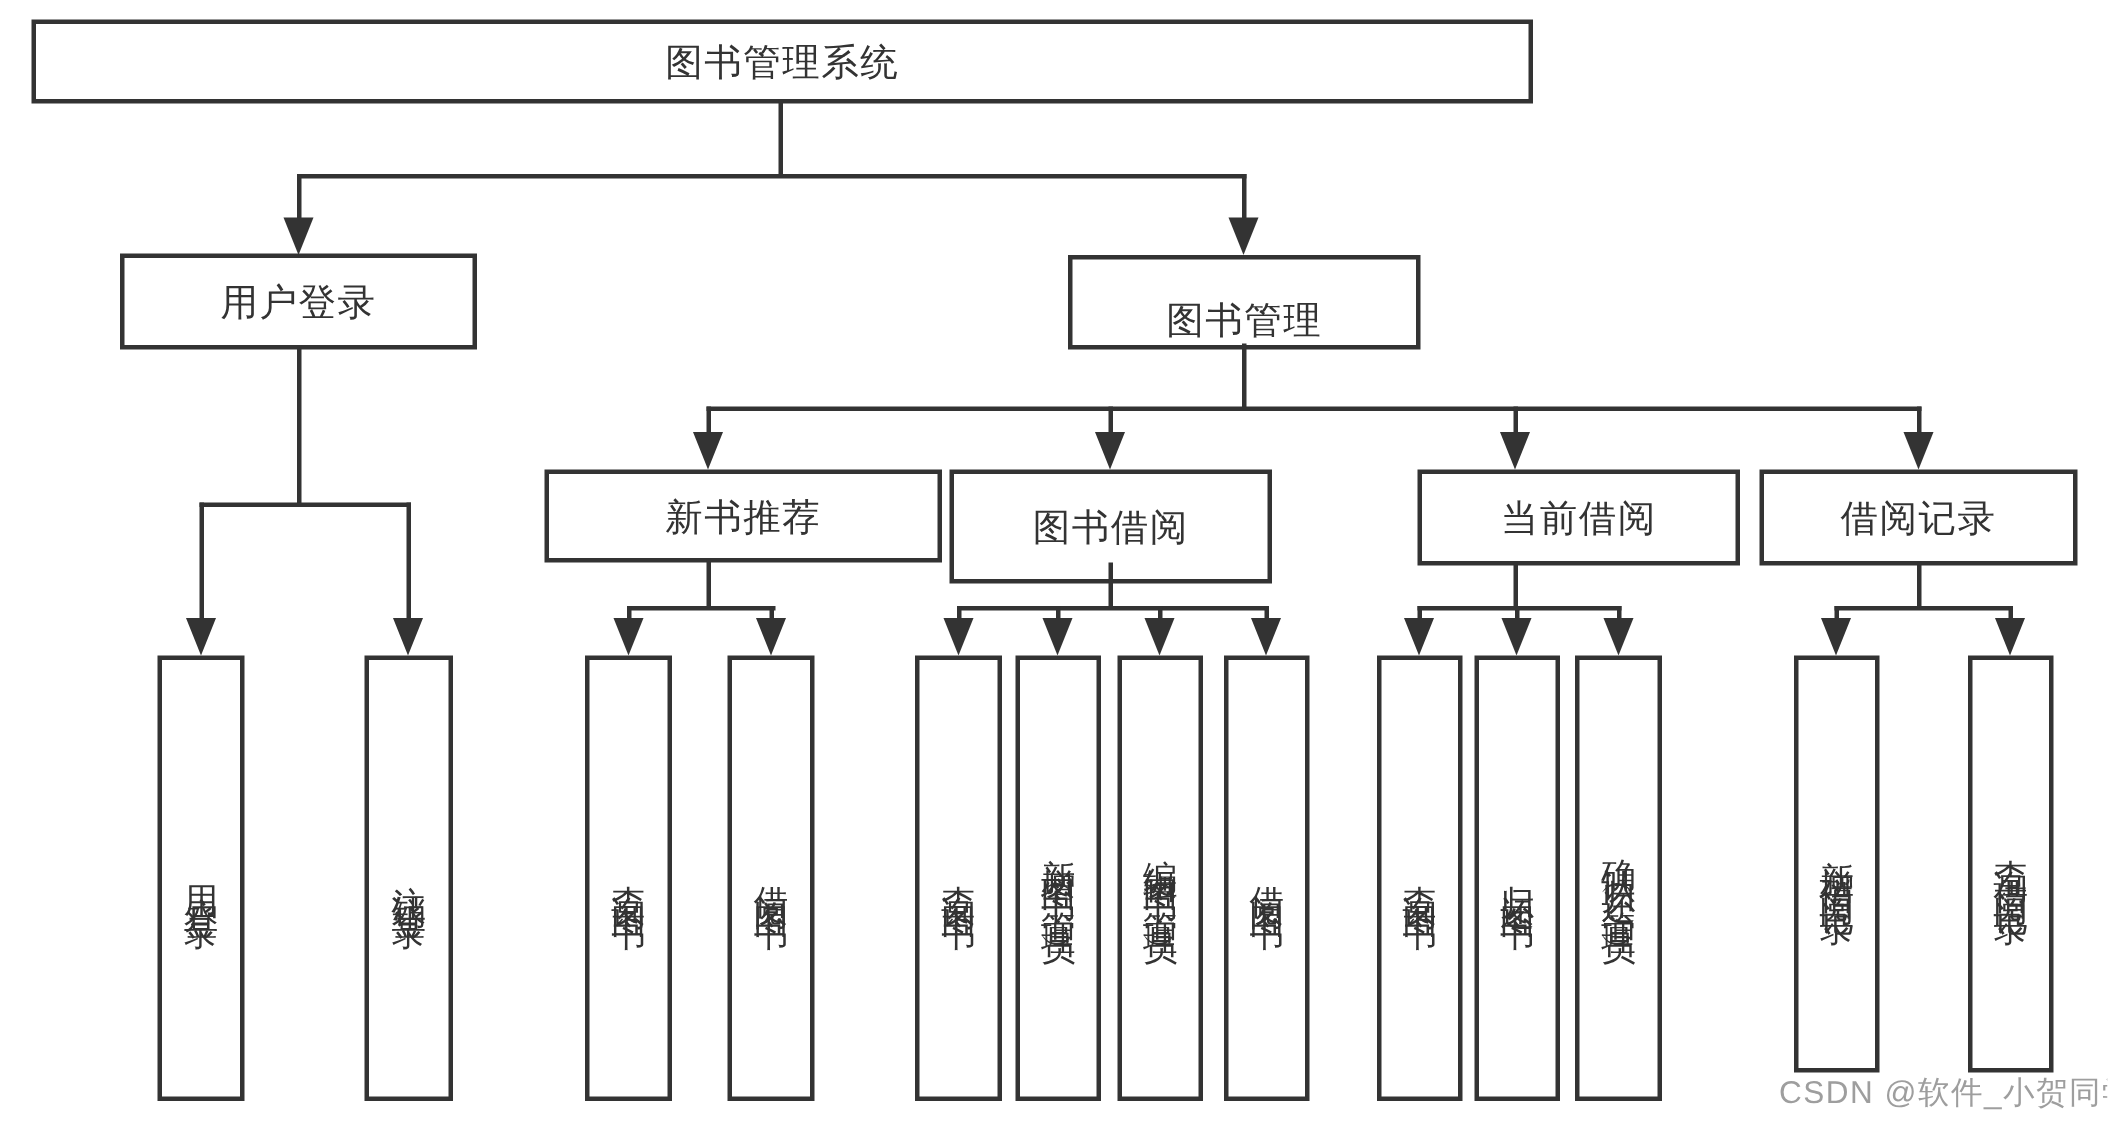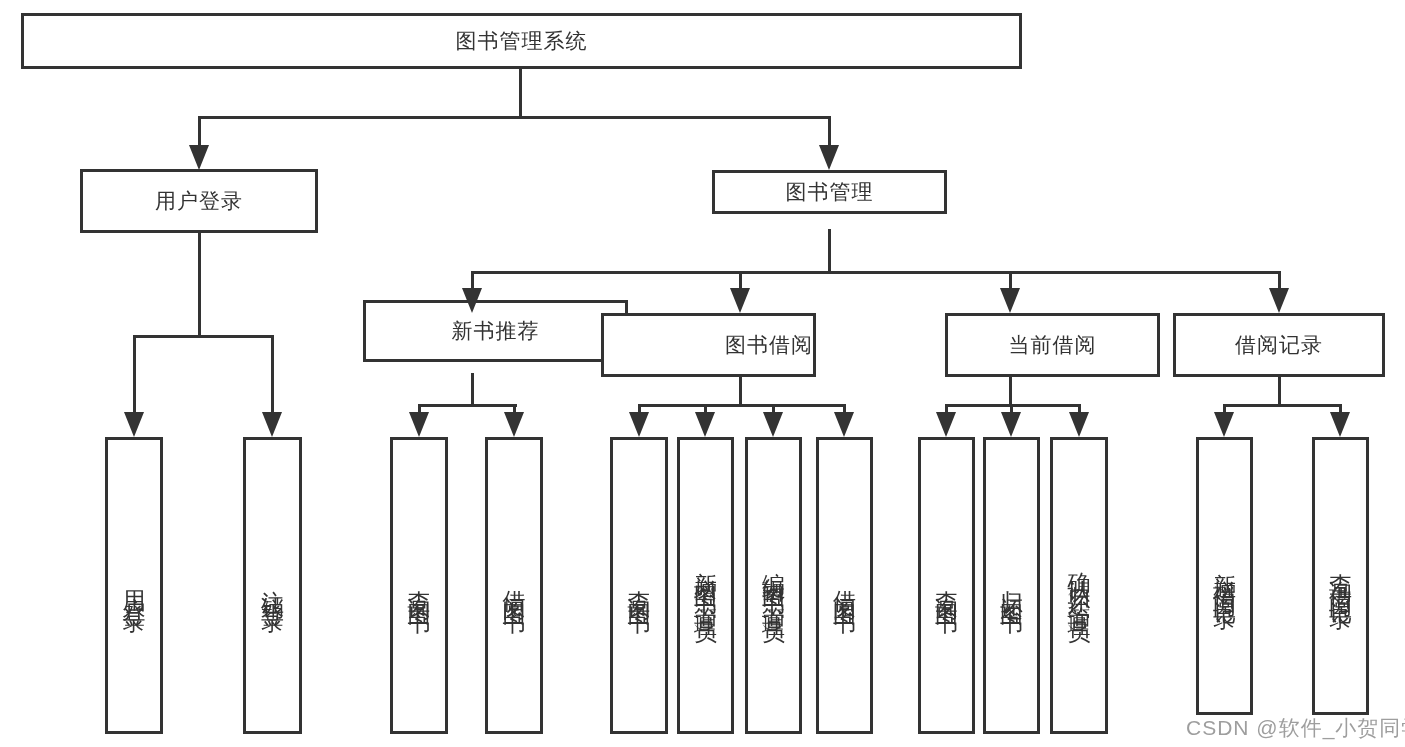--- a/index.html
+++ b/index.html
@@ -14,21 +14,21 @@
   .box {
     position: absolute;
     box-sizing: border-box;
     border: 3px solid #333333;
     background: #ffffff;
     display: flex;
     align-items: center;
     justify-content: center;
     color: #333333;
   }
-  .hlabel { font-size: 21px; letter-spacing: 1px; white-space: nowrap; }
+  .hlabel { font-size: 25px; letter-spacing: 1px; white-space: nowrap; }
   .leaf-label {
     writing-mode: vertical-rl;
     text-orientation: mixed;
     font-size: 23px;
     letter-spacing: 7px;
     line-height: 1;
     color: #333333;
   }
   .line { position: absolute; background: #333333; }
   .arrow {
@@ -55,29 +55,29 @@
 <div class="canvas">
 
   <div class="box" style="left:21px; top:13px; width:1001px; height:56px;">
     <span class="hlabel">图书管理系统</span>
   </div>
 
   <div class="box" style="left:80px; top:169px; width:238px; height:64px;">
     <span class="hlabel">用户登录</span>
   </div>
 
-  <div class="box" style="left:712px; top:170px; width:235px; height:44px;">
+  <div class="box" style="left:712px; top:170px; width:235px; height:63px;align-items:flex-end;">
     <span class="hlabel">图书管理</span>
   </div>
 
-  <div class="box" style="left:363px; top:300px; width:265px; height:62px;">
+  <div class="box" style="left:363px; top:313px; width:265px; height:62px;">
     <span class="hlabel">新书推荐</span>
   </div>
 
-  <div class="box" style="left:601px; top:313px; width:215px; height:64px;justify-content:flex-end;">
+  <div class="box" style="left:633px; top:313px; width:215px; height:76px;">
     <span class="hlabel">图书借阅</span>
   </div>
 
   <div class="box" style="left:903px; top:313px; width:215px; height:64px;margin-left:42px;">
     <span class="hlabel">当前借阅</span>
   </div>
 
   <div class="box" style="left:1173px; top:313px; width:212px; height:64px;text-align:right;">
     <span class="hlabel">借阅记录</span>
   </div>

